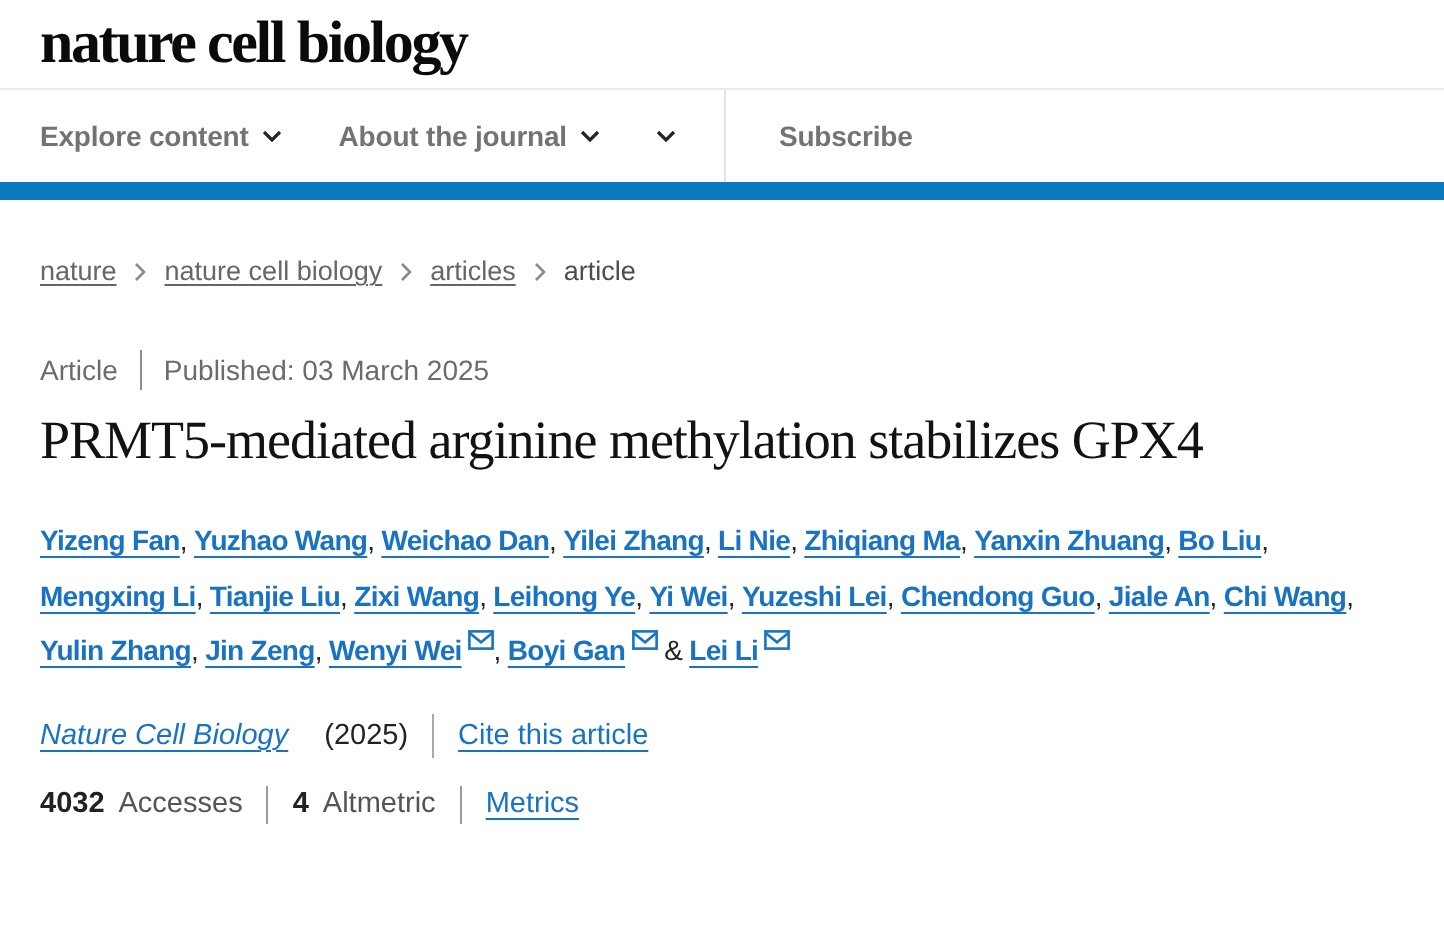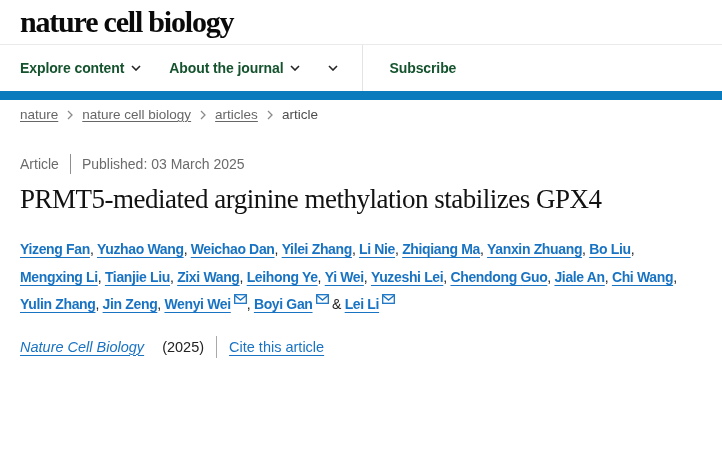--- a/index.html
+++ b/index.html
@@ -18,30 +18,30 @@
   .logo{
     font-family:"Liberation Serif",serif;font-weight:700;
     font-size:30px;letter-spacing:-1.2px;color:#0a0a0a;cursor:pointer;
   }
   nav.mainnav{
     height:47px;border-top:1px solid #eaeaea;
     display:flex;align-items:center;padding:0 20px;
   }
   .nav-item{
     display:flex;align-items:center;gap:7px;
-    font-weight:700;font-size:14px;letter-spacing:-.1px;color:#14532d;
+    font-weight:700;font-size:14px;letter-spacing:-.1px;color:#737373;
     text-decoration:none;margin-right:28px;white-space:nowrap;
   }
   .nav-item svg{flex:0 0 auto}
   .nav-divider{width:1px;align-self:stretch;background:#e3e3e3;margin:0 26px 0 -4px}
   .brand-bar{height:9px;background:var(--brand)}
   
   main{padding:0 20px}
   .breadcrumb{
-    margin-top:7px;display:flex;align-items:center;gap:9px;
+    margin-top:28px;display:flex;align-items:center;gap:9px;
     font-size:13.5px;color:#666;
   }
   .crumb-link{color:#666;text-decoration:underline;text-decoration-thickness:1px;text-underline-offset:2px}
   .crumb-current{color:#4d4d4d}
   .crumb-sep{display:flex;align-items:center}
   .meta-line{
     margin-top:32px;display:flex;align-items:center;
     font-size:14px;color:#6b6b6b;
   }
   .vdiv{width:1px;height:20px;background:#8f8f8f;margin:0 11px;flex:0 0 auto}
@@ -158,13 +158,22 @@
         </svg> </div>
     </div>
 
   <div class="journal-line">
     <a class="journal-name">Nature Cell Biology</a>
     <span class="journal-year">(2025)</span>
     <span class="vdiv light"></span>
     <a class="blue-link">Cite this article</a>
   </div>
 
+  <div class="metrics-line">
+    <span class="metric-value">4032</span>
+    <span class="metric-label">Accesses</span>
+    <span class="vdiv"></span>
+    <span class="metric-value">4</span>
+    <span class="metric-label">Altmetric</span>
+    <span class="vdiv"></span>
+    <a class="blue-link">Metrics</a>
+  </div>
 </main>
 
 </body></html>

